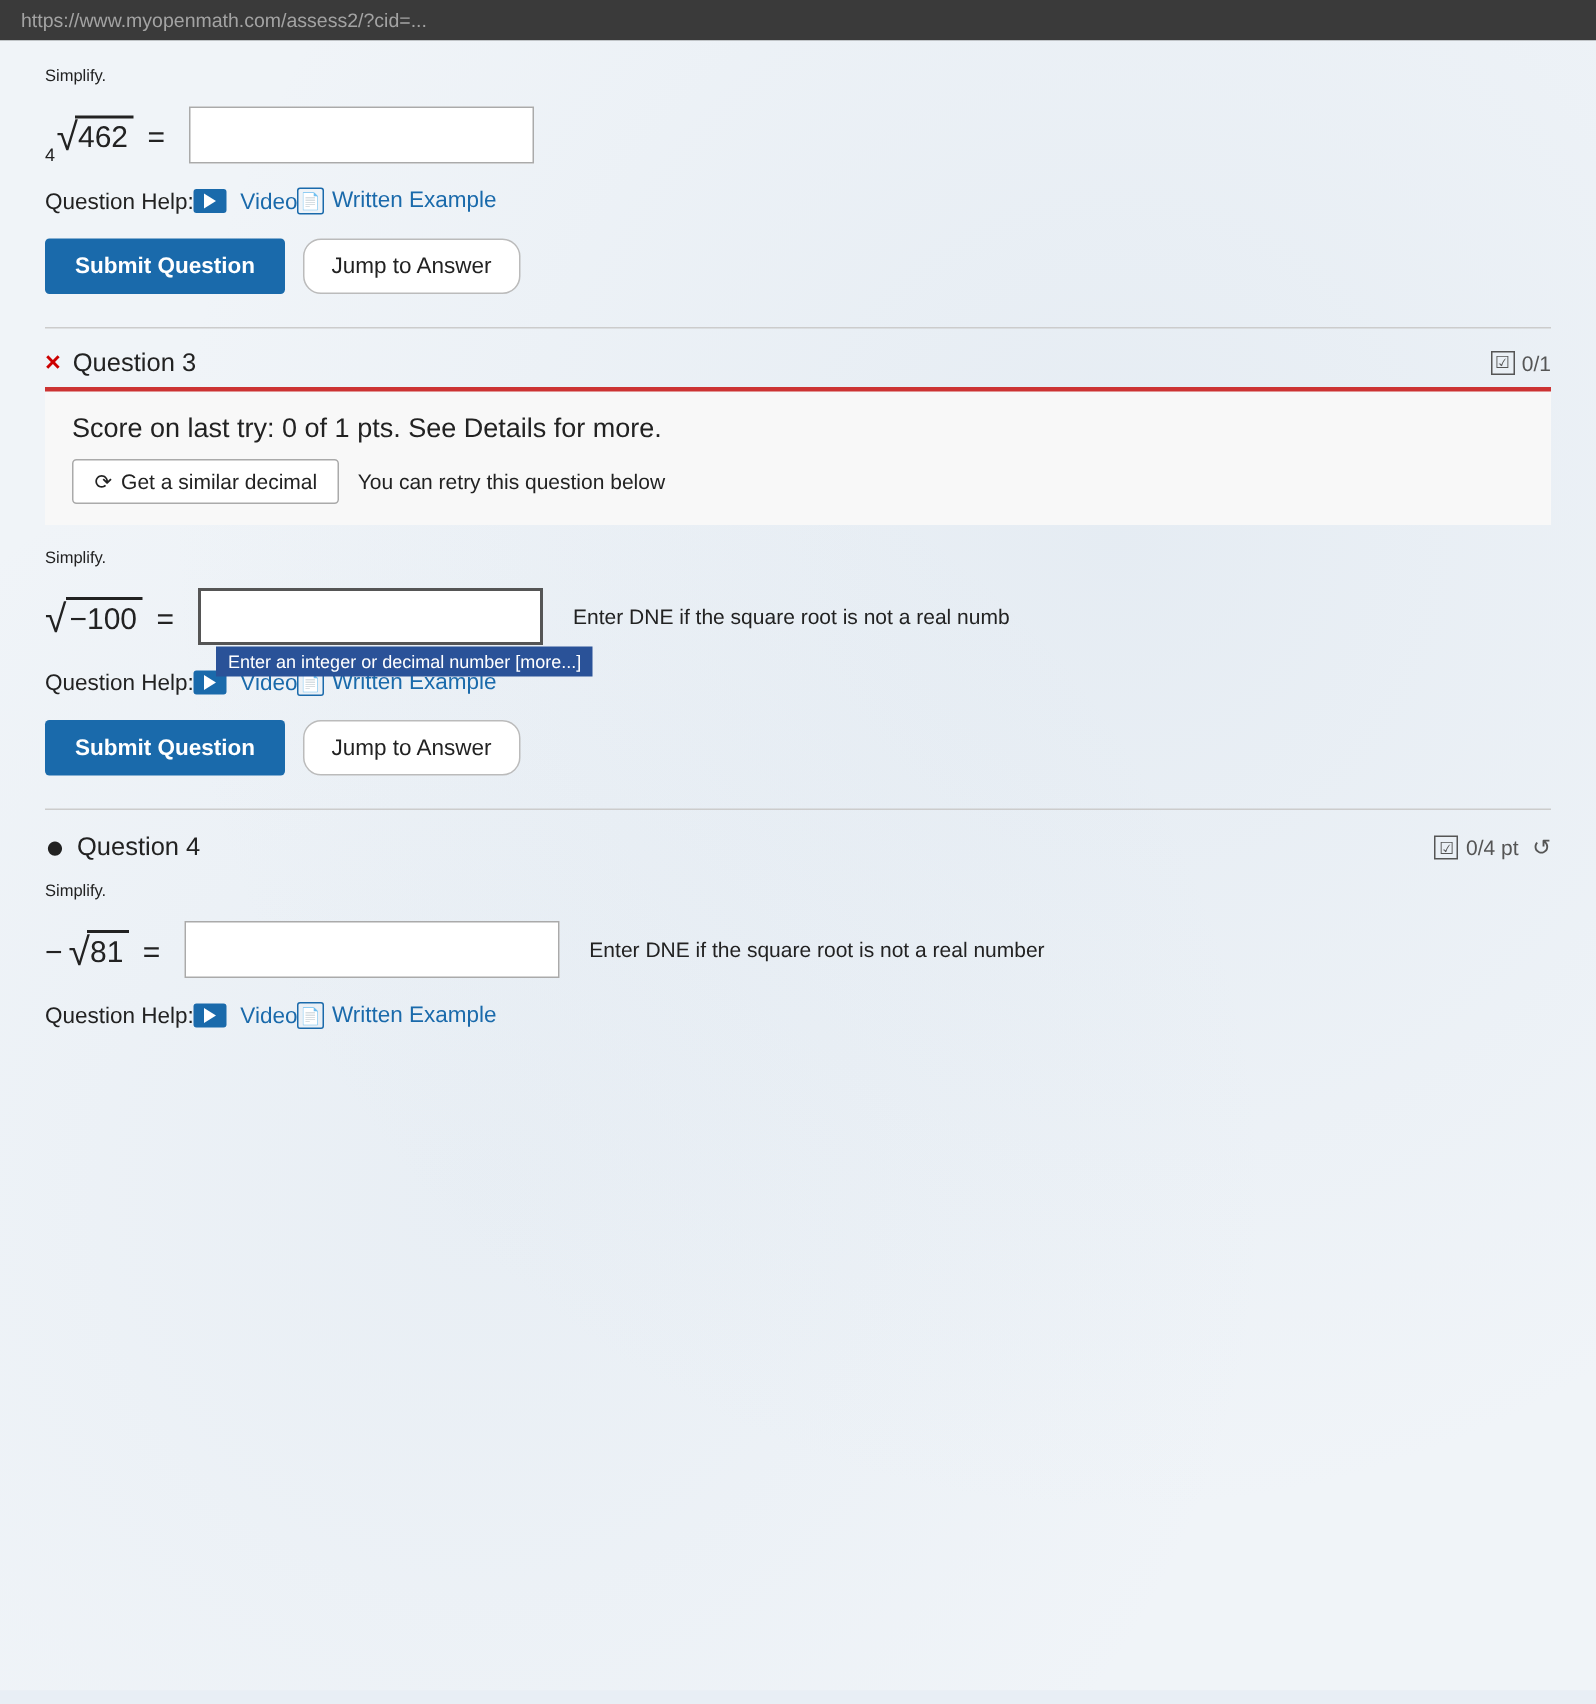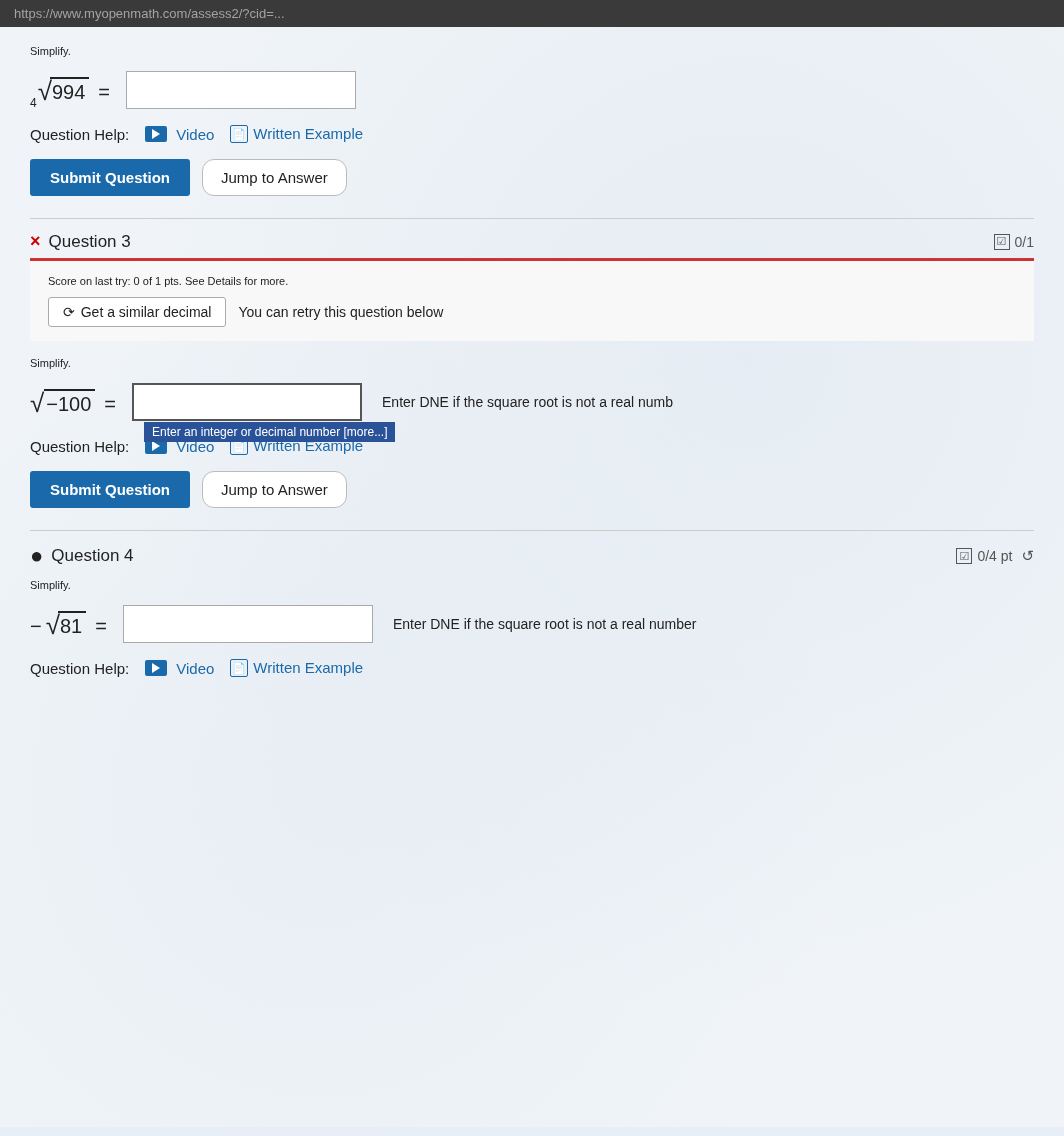--- a/index.html
+++ b/index.html
@@ -111,21 +111,20 @@
       z-index: 10;
       margin-top: 1px;
     }
     .input-with-tooltip {
       position: relative;
       display: inline-block;
     }
     .question-help-row {
       display: flex;
       align-items: center;
-      gap: 16px;
       margin-bottom: 16px;
       font-size: 15px;
       color: #222;
     }
     .help-link {
       color: #1a6aab;
       text-decoration: none;
       display: flex;
       align-items: flex-start;
       gap: 5px;
@@ -233,21 +232,21 @@
       margin-left: 4px;
       color: #555;
     }
     .red-border-box {
       border-top: 3px solid #cc3333;
       background: #f8f8f8;
       padding: 14px 18px;
       margin-bottom: 16px;
     }
     .score-info-row {
-      font-size: 11px;
+      font-size: 18px;
       margin-bottom: 10px;
       color: #222;
     }
     .similar-question-row {
       display: flex;
       align-items: center;
       gap: 12px;
     }
     .btn-similar {
       background: #fff;
@@ -291,21 +290,21 @@
   <div class="content">
 
     <div class="question-block">
       <div class="simplify-label">Simplify.</div>
 
       <div class="math-row">
         <div class="math-expression">
           <span class="radical-wrapper">
             <span class="radical-index">4</span>
             <span class="radical-sign">√</span>
-            <span class="radical-number">994</span>
+            <span class="radical-number">462</span>
           </span>
           <span class="equals-sign">=</span>
         </div>
         <input type="text" class="answer-input" value="" style="">
       </div>
 
       <div class="question-help-row">
         <span>Question Help:</span>
         <a href="#" class="help-link">
           <span class="video-icon-btn">

